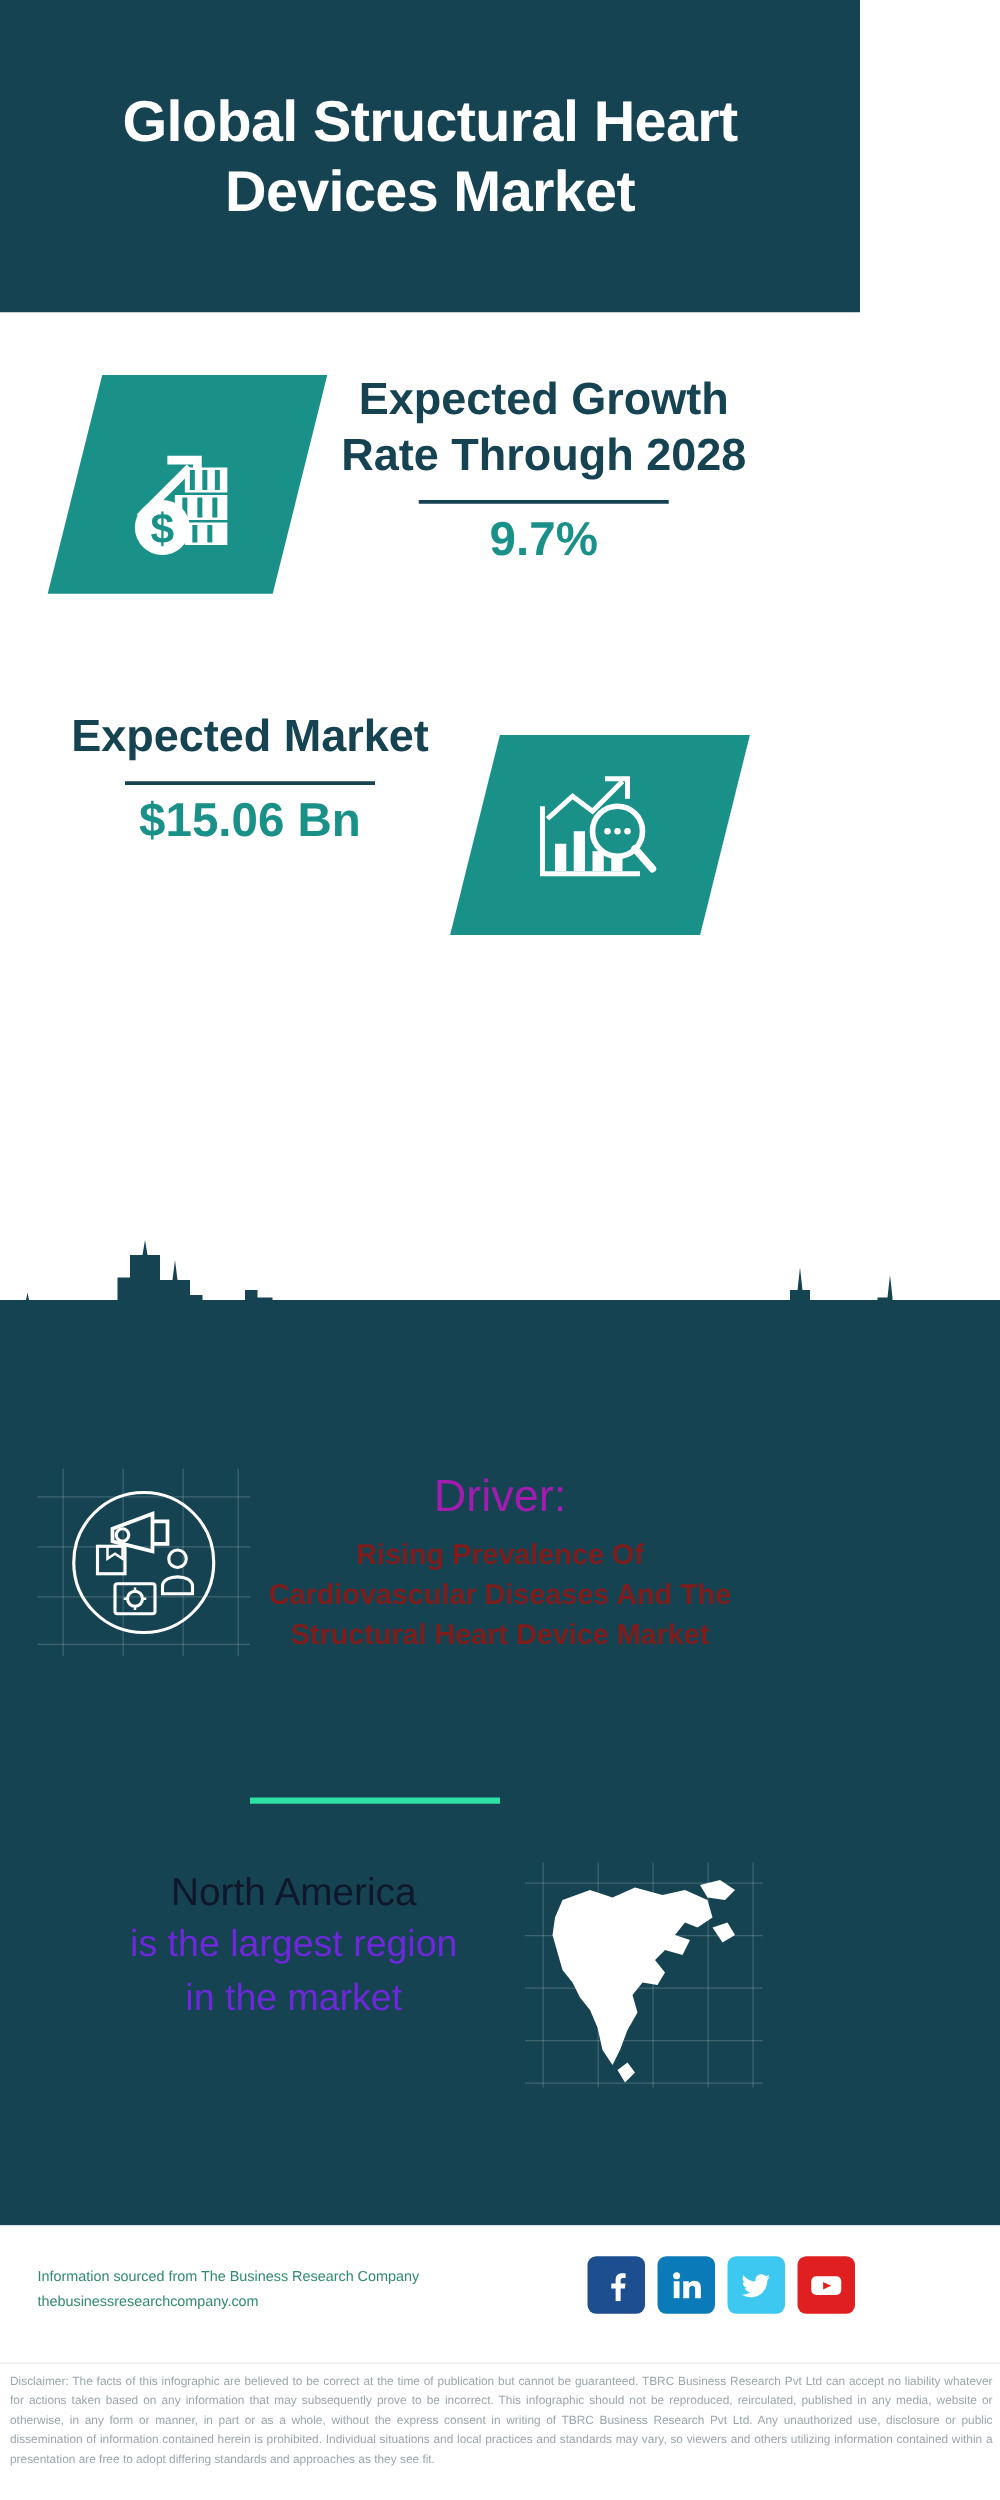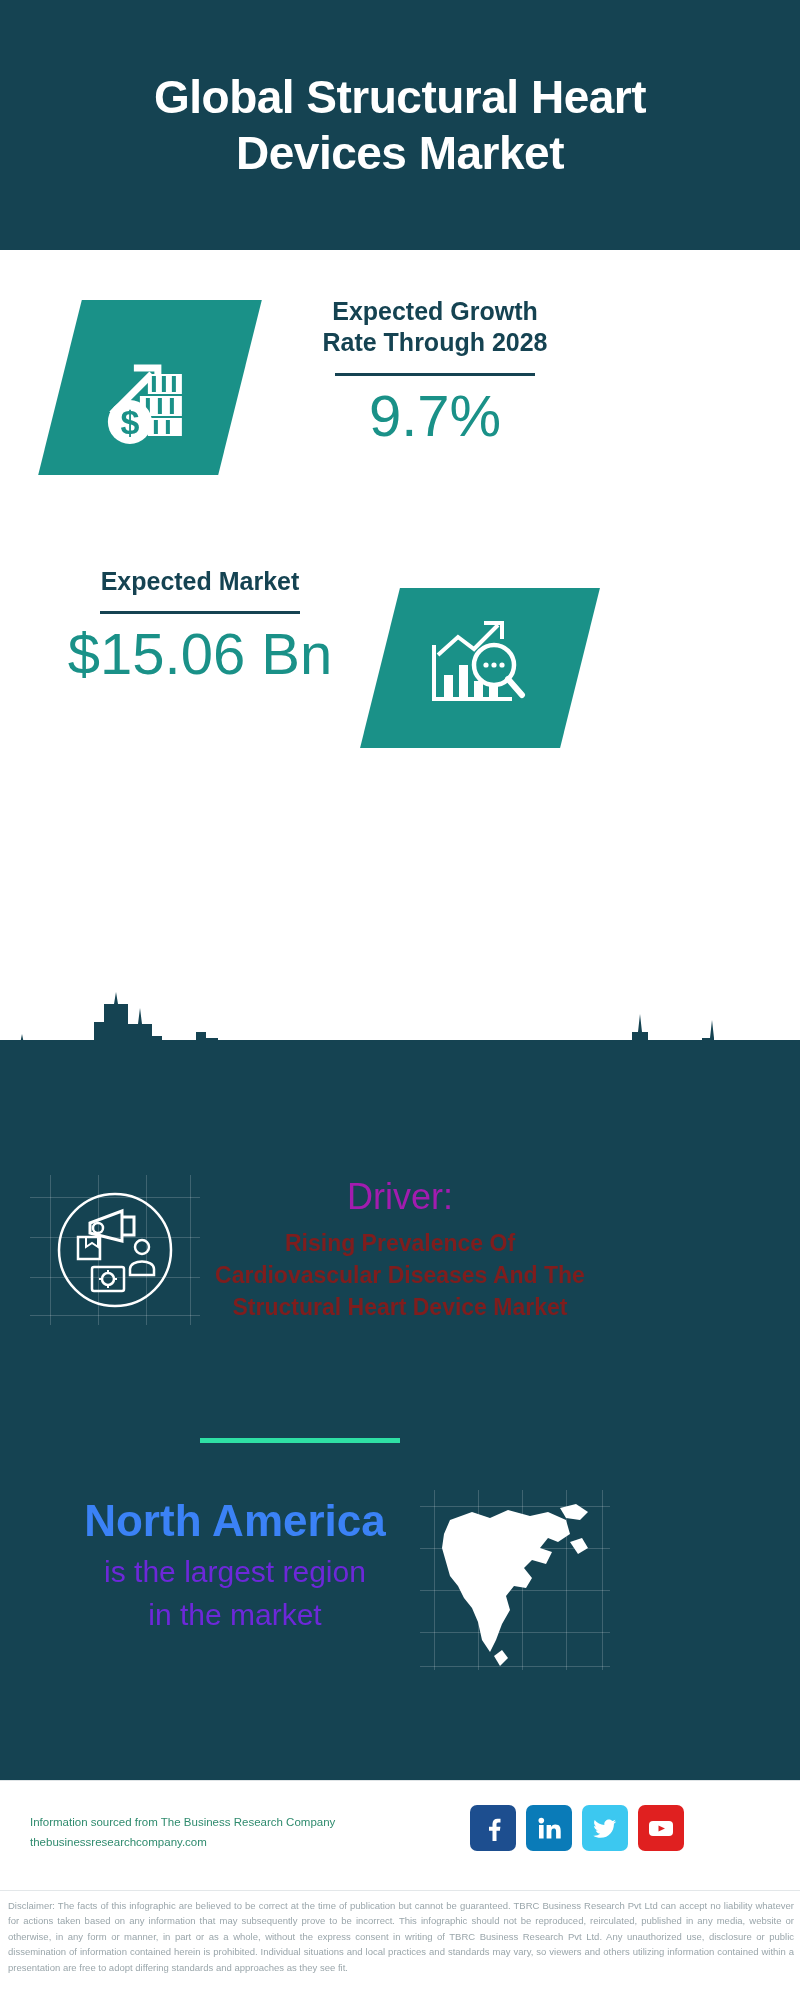--- a/index.html
+++ b/index.html
@@ -8,21 +8,21 @@
     height: 2000px;
     background: #ffffff;
     font-family: "Liberation Sans", sans-serif;
     overflow: hidden;
     position: relative;
   }
   .page { width: 800px; height: 2000px; position: relative; background:#fff; }
 
   
   .header {
-    position: absolute; left: 0; top: 0; width: 800px; height: 250px;
+    position: absolute; left: 0; top: 0; width: 688px; height: 250px;
     background: #154352;
     display: flex; align-items: center; justify-content: center;
   }
   .header-title {
     color: #ffffff;
     font-size: 46px;
     font-weight: bold;
     line-height: 1.22;
     text-align: center;
     letter-spacing: -0.5px;
@@ -40,31 +40,31 @@
     display: flex; align-items: center; justify-content: center;
   }
   .para-inner { transform: skewX(14deg); display:flex; align-items:center; justify-content:center; }
 
   #growth-para { left: 60px; top: 300px; width: 180px; height: 175px; }
   #size-para  { left: 380px; top: 588px; width: 200px; height: 160px; }
 
   .stat-block { position: absolute; text-align: center; }
   .stat-title {
     color: #154352;
-    font-size: 25px;
+    font-size: 36px;
     font-weight: bold;
     line-height: 1.25;
   }
   .stat-rule {
     height: 3px; background: #154352; margin: 14px auto 10px auto; width: 200px;
   }
   .stat-value {
     color: #1a9188;
-    font-size: 58px;
-    font-weight: normal;
+    font-size: 38px;
+    font-weight: bold;
     line-height: 1.05;
   }
 
   #growth-block { left: 270px; top: 296px; width: 330px; }
   #size-block   { left: 30px;  top: 566px; width: 340px; text-align: center; }
 
   
   .dark-zone {
     position: absolute; left:0; top: 1040px; width: 800px; height: 740px;
     background: #154352;
@@ -85,21 +85,21 @@
   }
 
   .mint-rule {
     position:absolute; left: 200px; top: 1438px; width: 200px; height: 5px; background: #2fe0a5;
   }
 
   .region-block {
     position: absolute; left: 60px; top: 1495px; width: 350px; text-align: center;
   }
   .region-name {
-    color: #3b82f6; font-size: 44px; font-weight: bold; line-height: 1.2;
+    color: #0f172a; font-size: 31px; font-weight: normal; line-height: 1.2;
   }
   .region-sub {
     color: #6d28d9; font-size: 30px; font-weight: normal; line-height: 1.3; margin-top: 4px;
   }
 
   .grid-box { position: absolute; }
   .grid-line { position:absolute; background: rgba(255,255,255,0.18); }
 
   
   .footer {

